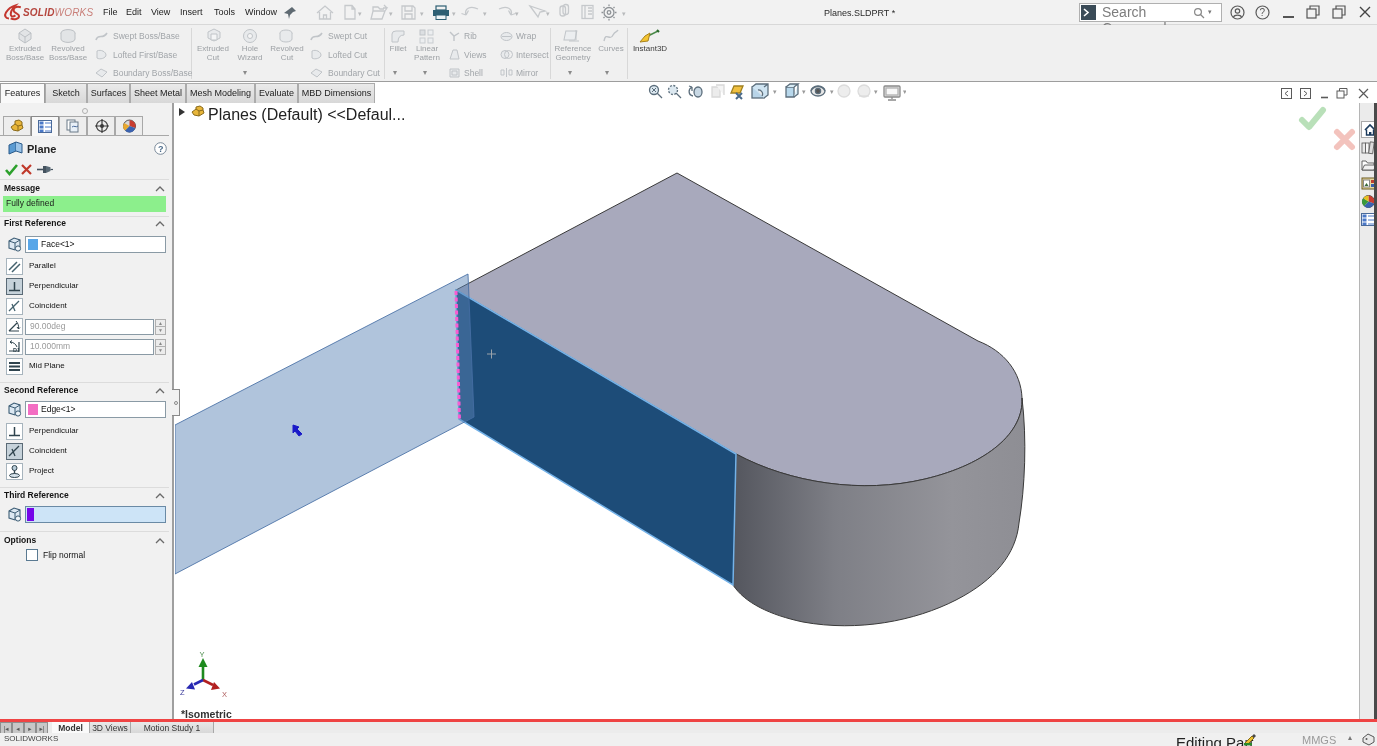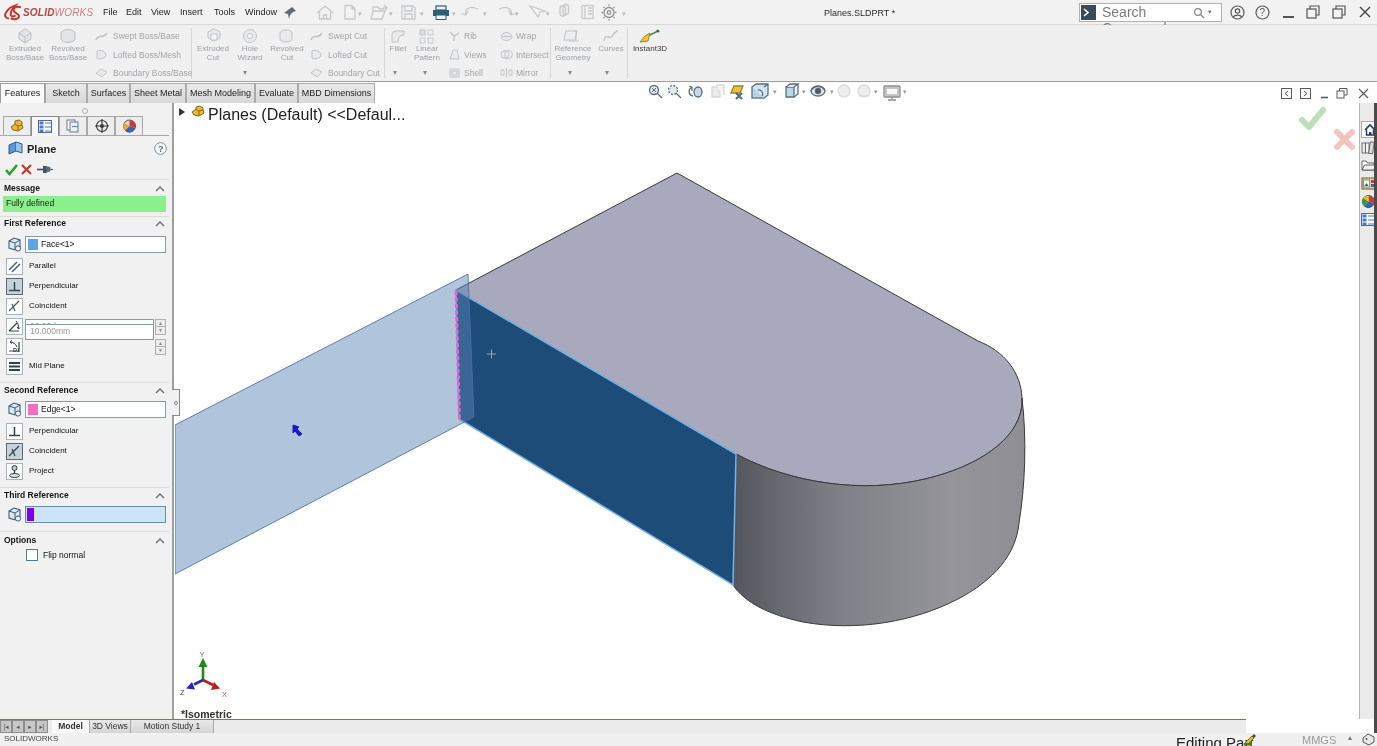--- a/index.html
+++ b/index.html
@@ -31,21 +31,21 @@
 .itxt { position:absolute; left:29px; font-size:8px; color:#111; }
 .inp { position:absolute; left:25px; width:141px; height:16px; background:#fff; border:1px solid #8a9aa5; }
 
 #splitter { left:172px; top:103px; width:2px; height:616px; background:#9f9f9f; }
 
 #viewport { left:175px; top:103px; width:1184px; height:616px; background:#ffffff; }
 
 #taskpane { left:1359px; top:103px; width:18px; height:616px; background:#ebebeb; border-left:1px solid #b5b5b5; }
 .tpbtn { position:absolute; left:1px; width:16px; height:17px; }
 
-#bottombar { left:0; top:719px; width:1246px; height:14px; background:#ececec; border-top:1px solid #ef4444; }
+#bottombar { left:0; top:719px; width:1377px; height:14px; background:#ececec; border-top:3px solid #ef4444; }
 .btab { position:absolute; top:0px; height:13px; font-size:8.5px; color:#333; text-align:center; line-height:13px; border-right:1px solid #a8a8a8; background:linear-gradient(#e8e8e8,#d5d5d5); }
 
 #statusbar { left:0; top:733px; width:1377px; height:13px; background:#f0f0f0; font-size:8px; color:#444; }
 </style>
 </head>
 <body>
 <div id="titlebar" class="abs">
 
   <svg class="abs" style="left:3px;top:3px" width="19" height="19" viewBox="0 0 32 32">
     <path d="M10 26 C4 26 2 21 5 16 C8 11 14 6 21 4 C16 9 13 14 13 19 C13 23 16 24 21 21" fill="none" stroke="#c4372f" stroke-width="3.4"></path>
@@ -198,21 +198,21 @@
   <svg class="ricon" style="left:95px;top:6px" width="13" height="11" viewBox="0 0 13 11">
       <path d="M1 9 C3 2 8 9 12 2" fill="none" stroke="#c0c4c8" stroke-width="1.6"></path>
     </svg>
   <svg class="ricon" style="left:95px;top:24px" width="13" height="11" viewBox="0 0 13 11">
       <path d="M2 2 C6 0 11 3 11 6 C11 9 5 11 2 9 Z" fill="#e8eaec" stroke="#c0c4c8"></path>
     </svg>
   <svg class="ricon" style="left:95px;top:42px" width="13" height="11" viewBox="0 0 13 11">
       <path d="M1 6 L6 2 L12 5 L7 10 Z" fill="#e8eaec" stroke="#c0c4c8"></path>
     </svg>
   <span class="rsm" style="left:113px;top:6px">Swept Boss/Base</span>
-  <span class="rsm" style="left:113px;top:25px">Lofted Boss/Mesh</span>
+  <span class="rsm" style="left:113px;top:25px">Lofted First/Base</span>
   <span class="rsm" style="left:113px;top:43px">Boundary Boss/Base</span>
 
   <svg class="ricon" style="left:310px;top:6px" width="13" height="11" viewBox="0 0 13 11">
       <path d="M1 9 C3 2 8 9 12 2" fill="none" stroke="#c0c4c8" stroke-width="1.6"></path>
     </svg>
   <svg class="ricon" style="left:310px;top:24px" width="13" height="11" viewBox="0 0 13 11">
       <path d="M2 2 C6 0 11 3 11 6 C11 9 5 11 2 9 Z" fill="#e8eaec" stroke="#c0c4c8"></path>
     </svg>
   <svg class="ricon" style="left:310px;top:42px" width="13" height="11" viewBox="0 0 13 11">
       <path d="M1 6 L6 2 L12 5 L7 10 Z" fill="#e8eaec" stroke="#c0c4c8"></path>
@@ -426,21 +426,21 @@
   <div class="abs" style="left:155px;top:216px;width:11px;height:16px;border:1px solid #b0b0b0;background:#ececec">
       <div style="height:7px;border-bottom:1px solid #b0b0b0;font-size:5px;color:#888;text-align:center;line-height:7px">▲</div>
       <div style="font-size:5px;color:#888;text-align:center;line-height:7px">▼</div>
     </div>
   <div class="ibox" style="top:235px"><svg width="15" height="15" viewBox="0 0 15 15">
         <path d="M2 12 L12 12 M12 12 L12 3" stroke="#30444e" stroke-width="1.2" fill="none"></path>
         <path d="M3 3 C6 3 9 5 10 8" fill="none" stroke="#30444e"></path>
         <path d="M3 3 L5 1.5 M3 3 L5 4.5" stroke="#30444e"></path>
         <text x="6" y="13" font-size="5.5" fill="#30444e" font-family="Liberation Sans" font-weight="bold">D1</text>
       </svg></div>
-  <div class="inp" style="top:221px;width:129px">
+  <div class="inp" style="top:236px;width:129px">
       <span class="abs" style="left:4px;top:1px;color:#9a9a9a">10.000mm</span>
     </div>
   <div class="abs" style="left:155px;top:236px;width:11px;height:16px;border:1px solid #b0b0b0;background:#ececec">
       <div style="height:7px;border-bottom:1px solid #b0b0b0;font-size:5px;color:#888;text-align:center;line-height:7px">▲</div>
       <div style="font-size:5px;color:#888;text-align:center;line-height:7px">▼</div>
     </div>
   <div class="ibox" style="top:255px"><svg width="15" height="15" viewBox="0 0 15 15">
         <path d="M2 4 h11 M2 7.5 h11 M2 11 h11" stroke="#30444e" stroke-width="1.8"></path>
       </svg></div>
   <span class="itxt" style="top:258px">Mid Plane</span>

